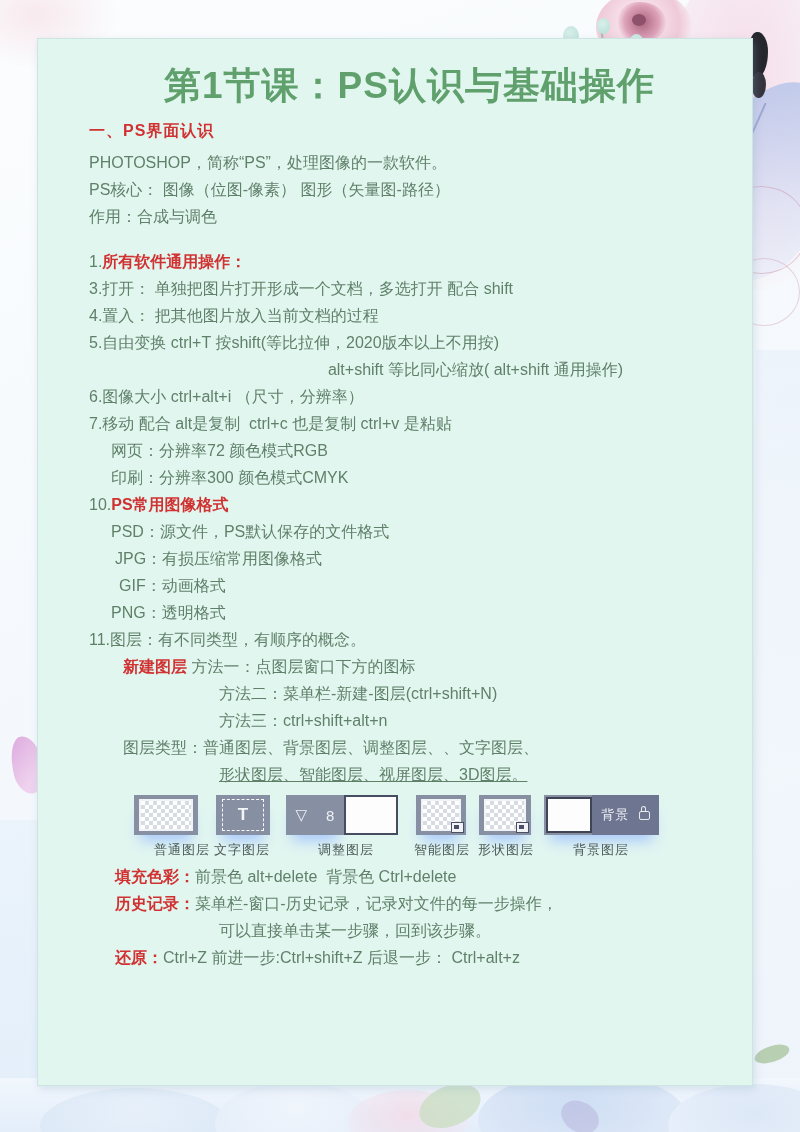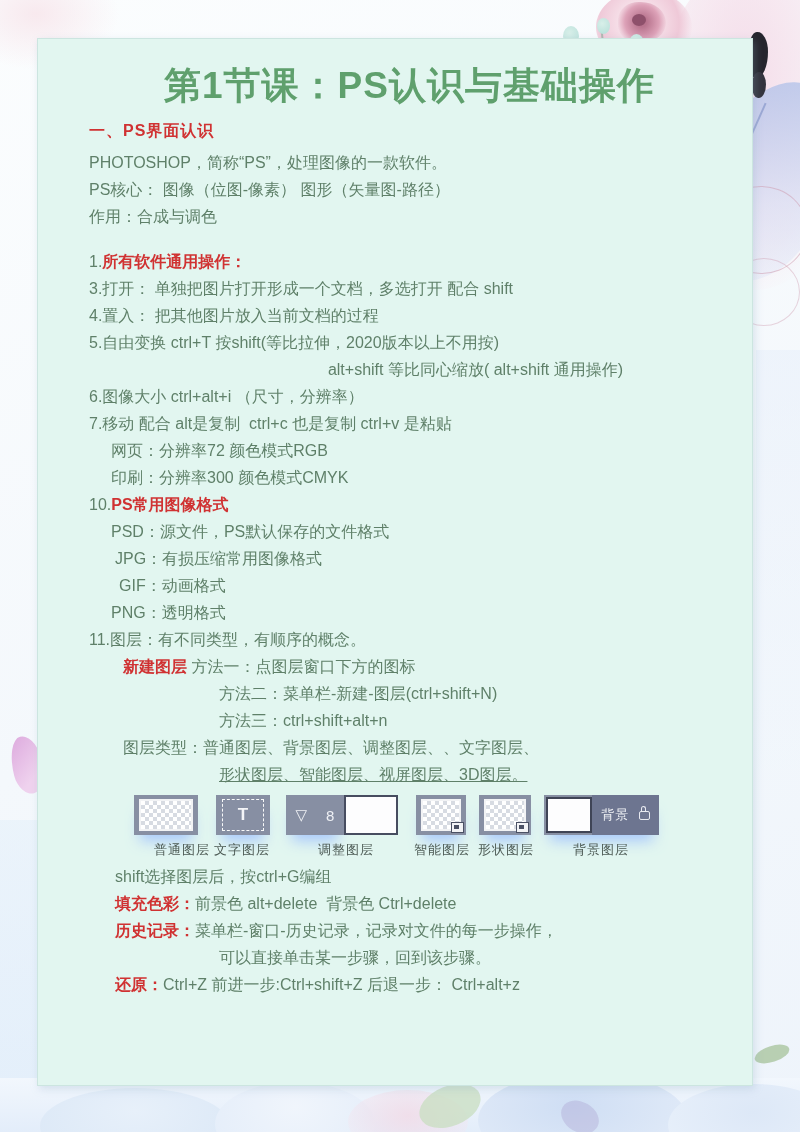--- a/index.html
+++ b/index.html
@@ -214,20 +214,19 @@
       </div>
       <div class="lbl" style="left:96px;width:64px;margin-left:16px;">普通图层</div>
       <div class="lbl" style="left:172px;width:64px;">文字图层</div>
       <div class="lbl" style="left:266px;width:84px;">调整图层</div>
       <div class="lbl" style="left:372px;width:64px;">智能图层</div>
       <div class="lbl" style="left:436px;width:64px;">形状图层</div>
       <div class="lbl" style="left:518px;width:90px;">背景图层</div>
     </div>
 
     <div id="lines-bottom">
-        <div class="line" style="padding-left: 26px;"><span>shift选择图层后，按ctrl+G编组</span></div>
         <div class="line" style="padding-left: 26px;"><span class="r">填充色彩：</span><span>前景色 alt+delete  背景色 Ctrl+delete</span></div>
         <div class="line" style="padding-left: 26px;"><span class="r">历史记录：</span><span>菜单栏-窗口-历史记录，记录对文件的每一步操作，</span></div>
         <div class="line" style="padding-left: 130px;"><span>可以直接单击某一步骤，回到该步骤。</span></div>
         <div class="line" style="padding-left: 26px;"><span class="r">还原：</span><span>Ctrl+Z 前进一步:Ctrl+shift+Z 后退一步： Ctrl+alt+z</span></div>
       </div>
   </div>
 </div>
 
 </body></html>

